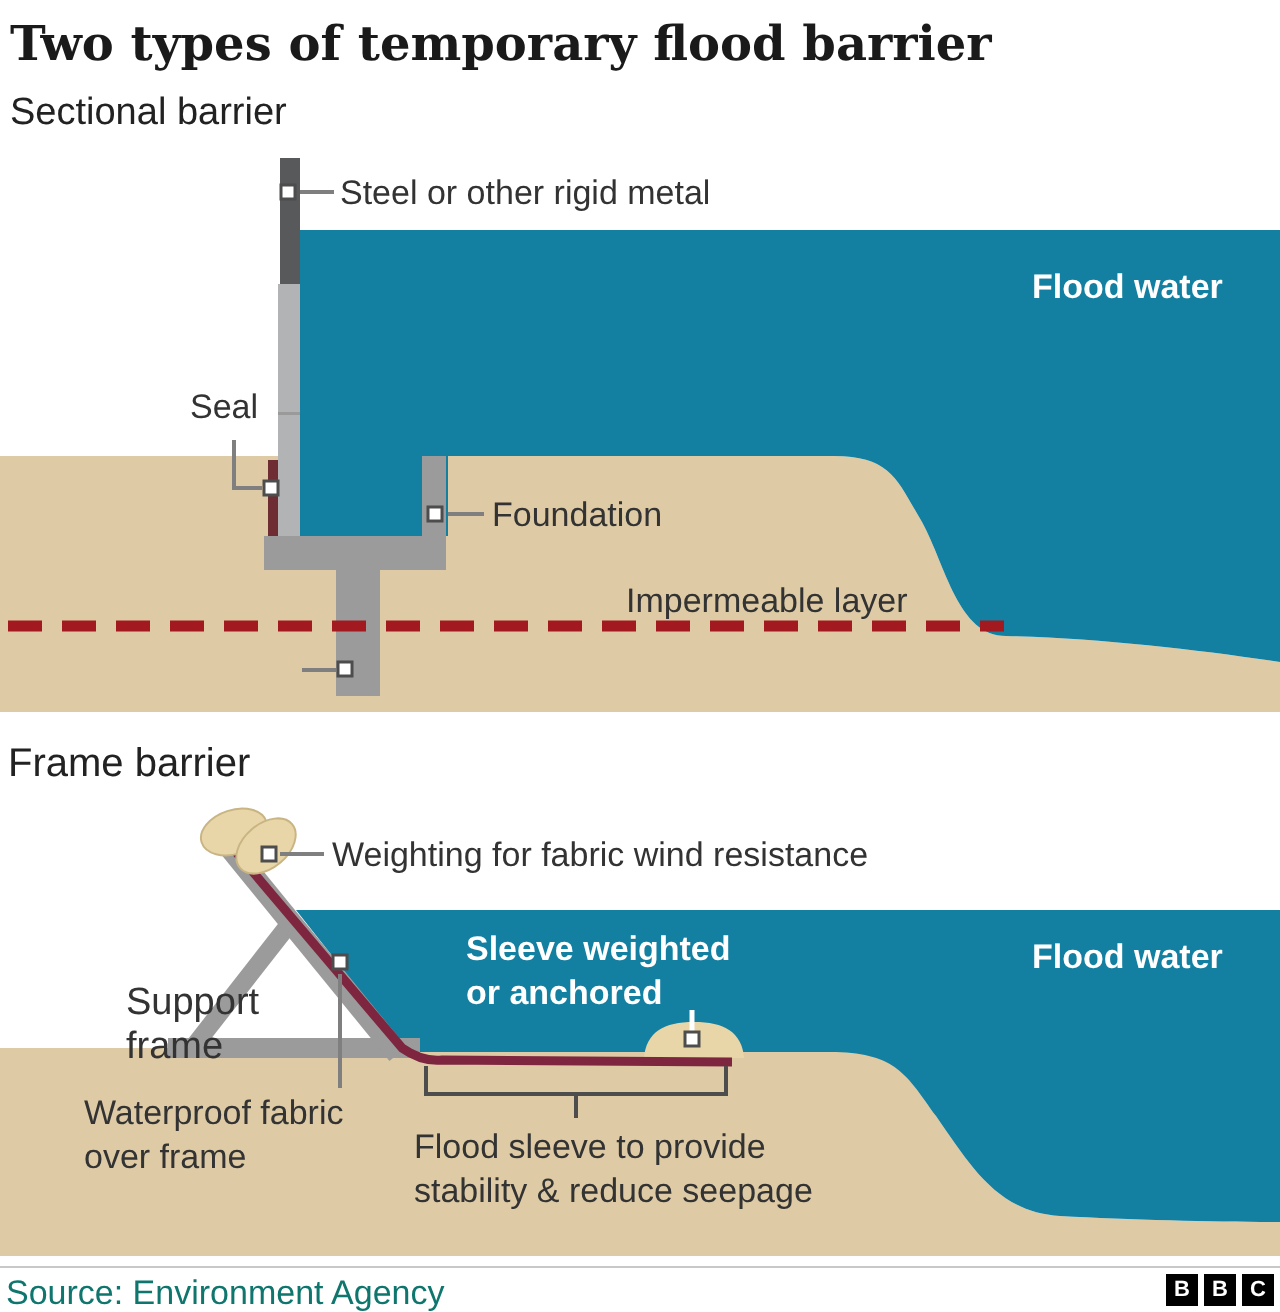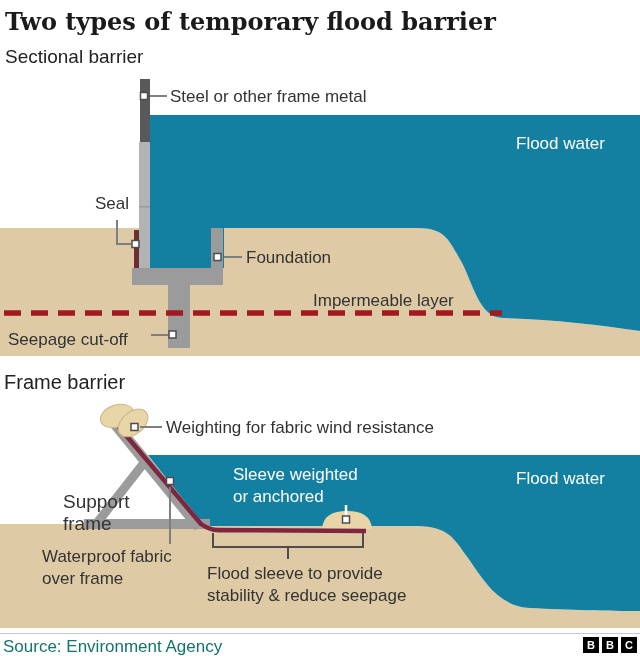--- a/index.html
+++ b/index.html
@@ -3,21 +3,21 @@
 <meta charset="utf-8">
 <style>
   * { margin: 0; padding: 0; box-sizing: border-box; }
   body { background: #ffffff; font-family: "Liberation Sans", sans-serif; }
   #canvas {
     position: relative; width: 640px; height: 656px;
     background: #ffffff; overflow: hidden;
   }
   .abs { position: absolute; }
   .lbl { font-size: 17px; color: #333; white-space: nowrap; line-height: 20px; }
-  .lbl-white { font-size: 17px; font-weight: 400; color: #ffffff; white-space: nowrap; }
+  .lbl-white { font-size: 17px; font-weight: 700; color: #ffffff; white-space: nowrap; }
   .title {
     font-family: "DejaVu Serif", serif; font-weight: 700;
     font-size: 24px; color: #1a1a1a; white-space: nowrap;
   }
   .section-heading {
     font-size: 19px; font-weight: 400; color: #222; white-space: nowrap;
   }
   .two-line { line-height: 22px; }
   .source-text { font-size: 17px; color: #0f766e; white-space: nowrap; }
   .bbc-logo { display: flex; gap: 3px; }
@@ -98,31 +98,30 @@
       <path fill="none" stroke="#4d4d4d" stroke-width="2" d="M213,533 L213,547 L363,547 L363,533 M288,547 L288,559"></path>
     </g>
 
     <line x1="0" y1="633.5" x2="640" y2="633.5" stroke="#c8c8c8" stroke-width="1"></line>
   </svg>
 
   <div class="abs title" style="left:5px; top:7px;">Two types of temporary flood barrier</div>
 
   <div class="abs section-heading" style="left:5px; top:46px;">Sectional barrier</div>
 
-  <div class="abs lbl" style="left:170px; top:87px;">Steel or other frame metal</div>
+  <div class="abs lbl" style="left:170px; top:87px;">Steel or other rigid metal</div>
 
   <div class="abs lbl-white" style="left:516px; top:134px;">Flood water</div>
 
   <div class="abs lbl" style="left:95px; top:194px;">Seal</div>
 
   <div class="abs lbl" style="left:246px; top:248px;">Foundation</div>
 
   <div class="abs lbl" style="left:313px; top:291px;">Impermeable layer</div>
 
-  <div class="abs lbl" style="left:8px; top:330px;">Seepage cut-off</div>
 
   <div class="abs section-heading" style="left:4px; top:371px; font-size:20px;">Frame barrier</div>
 
   <div class="abs lbl" style="left:166px; top:418px;">Weighting for fabric wind resistance</div>
 
   <div class="abs lbl two-line" style="left:63px; top:460px; font-size:19px;margin-top:31px;">
     <div>Support</div>
     <div>frame</div>
   </div>
 

